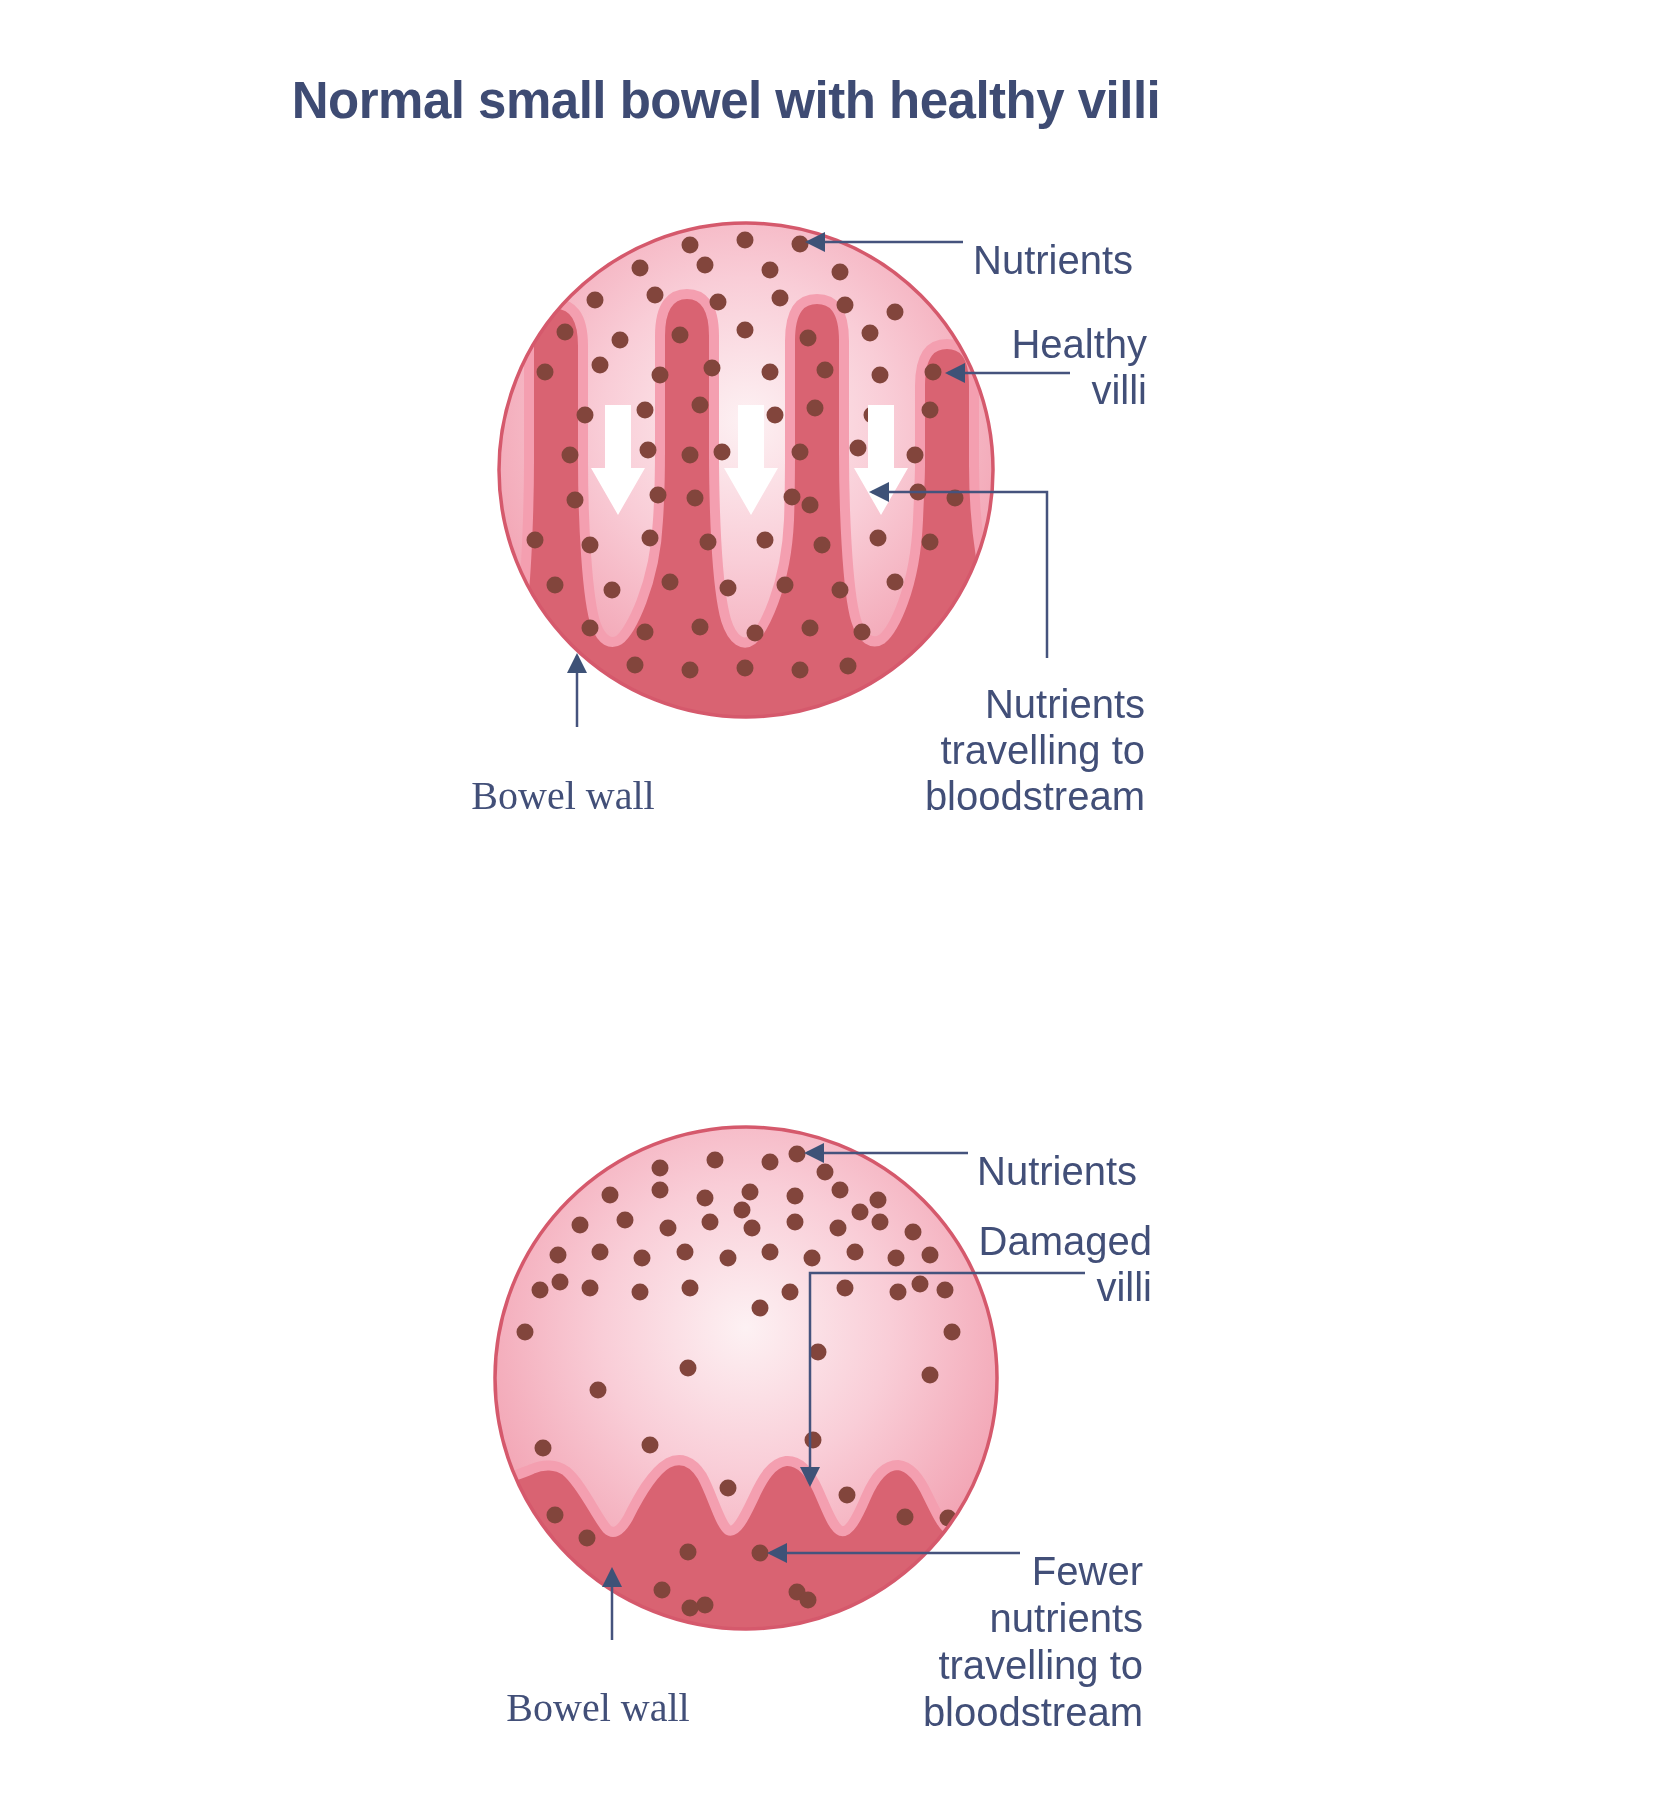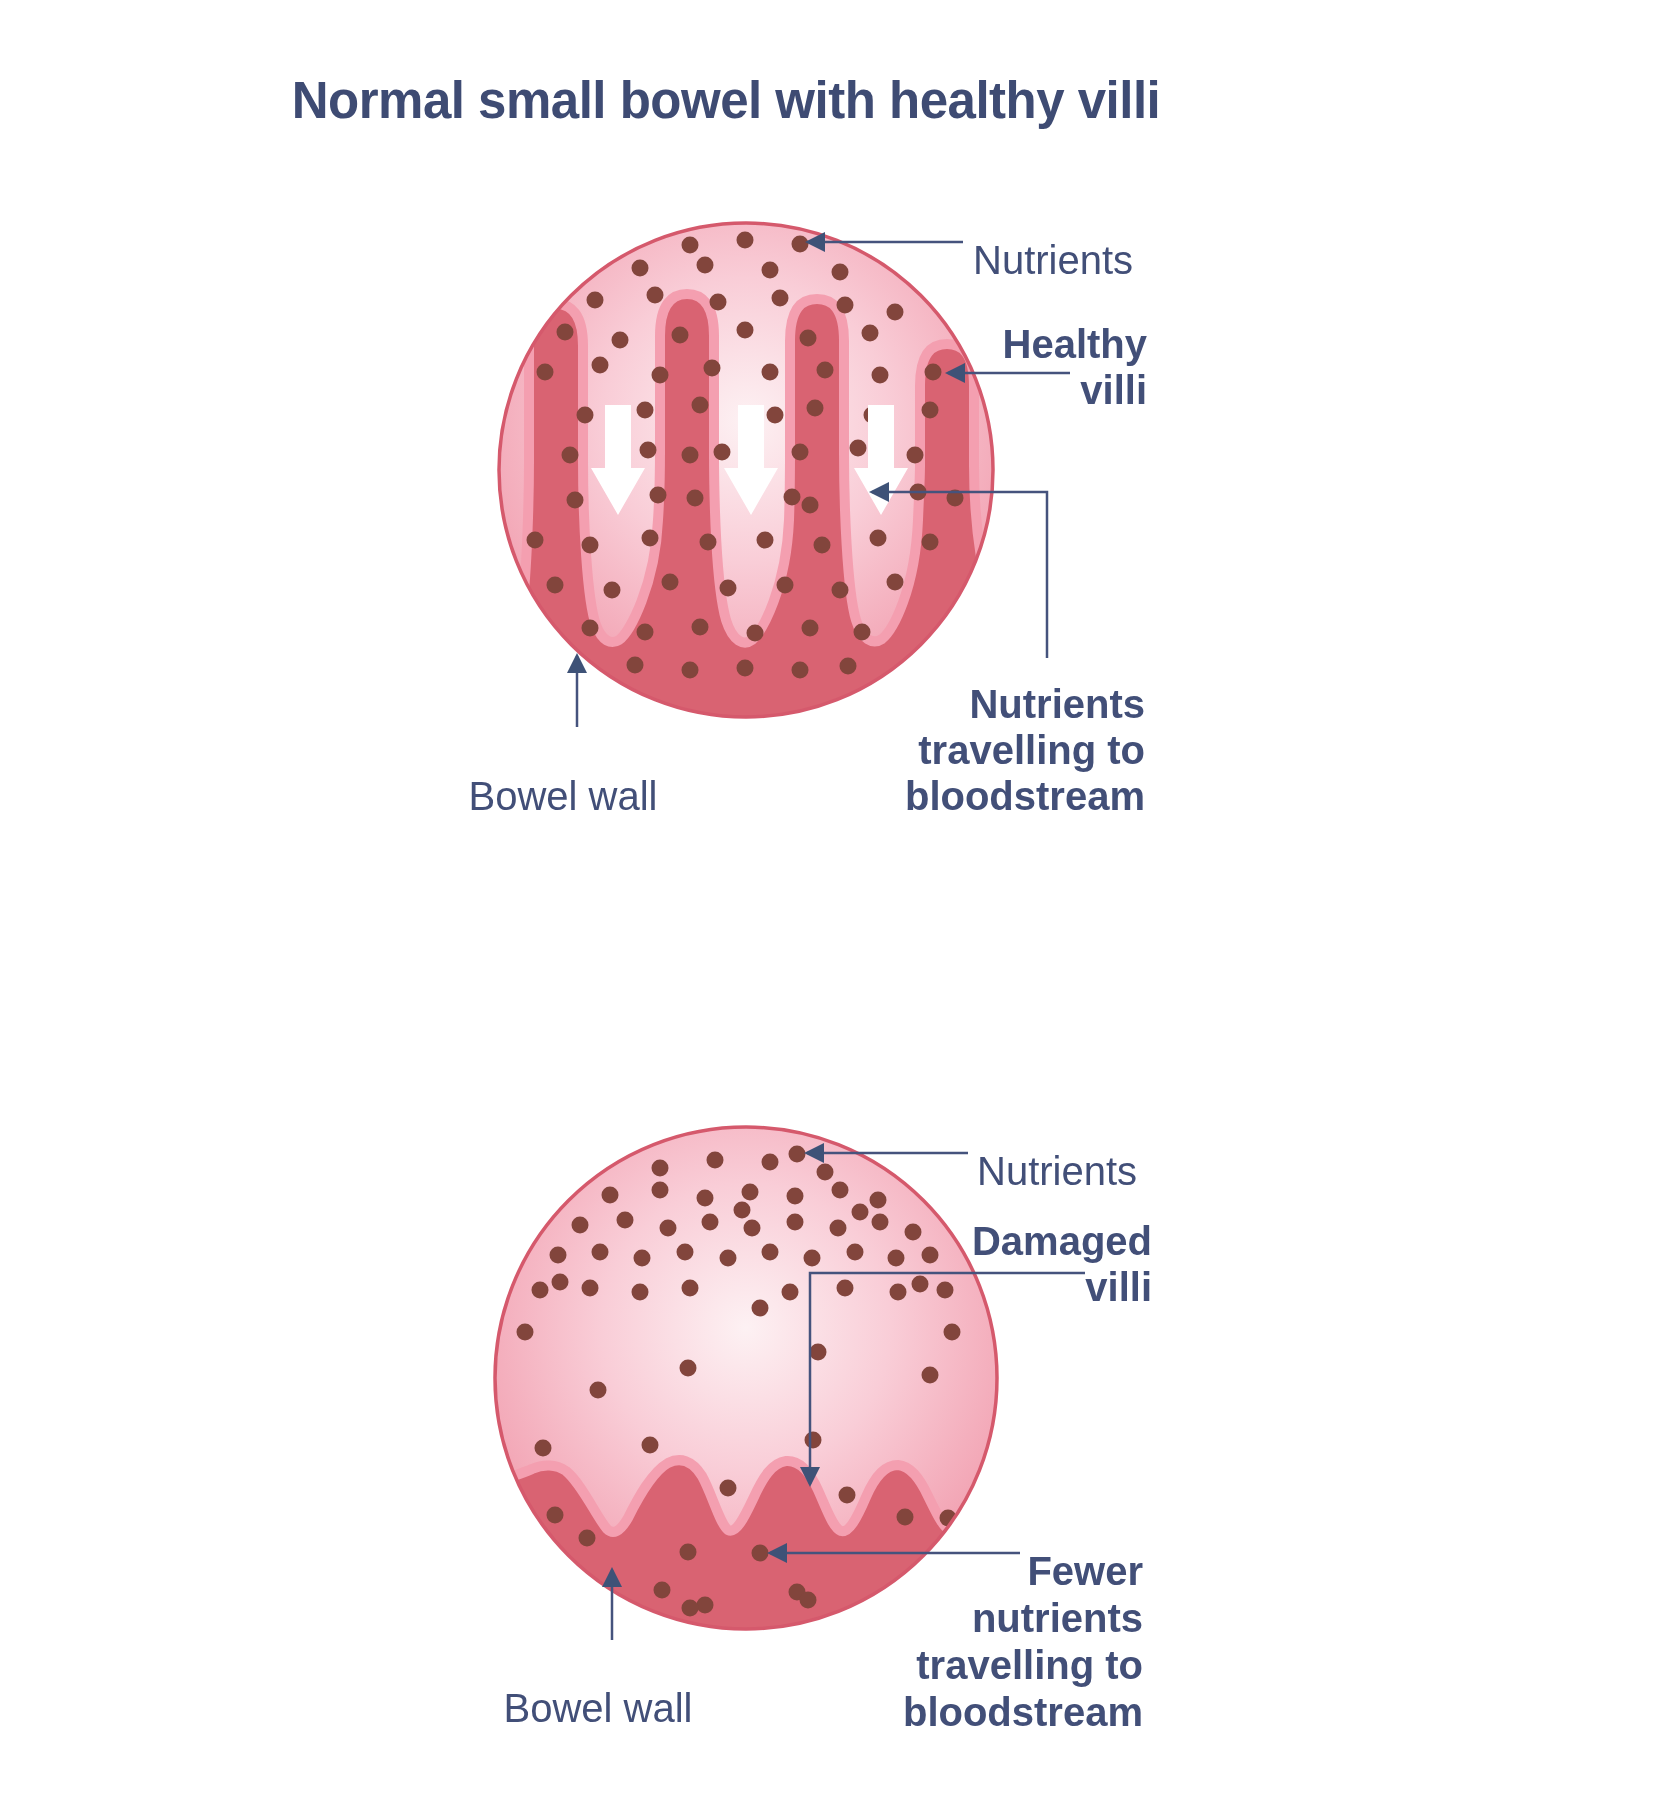--- a/index.html
+++ b/index.html
@@ -26,22 +26,22 @@
   }
   .label{
     position:absolute;
     font-size:40px;
     line-height:46px;
     color:var(--ink);
     white-space:nowrap;
     margin-top:18px;
   }
   .label.vcenter{transform:translateY(-50%);}
-  .label.hcenter{transform:translate(-50%,-50%);}
-  .label.right{text-align:right;font-weight:bold;}
+  .label.hcenter{transform:translate(-50%,-50%);font-family:Liberation Serif, serif;}
+  .label.right{text-align:right;}
   .label span{display:block;}
 </style>
 </head>
 <body>
 
 <div class="canvas">
 
   <svg class="art" width="1653" height="1793" viewBox="0 0 1653 1793">
     <defs>
       <radialGradient id="lumenGrad" cx="0.5" cy="0.40" r="0.72">

